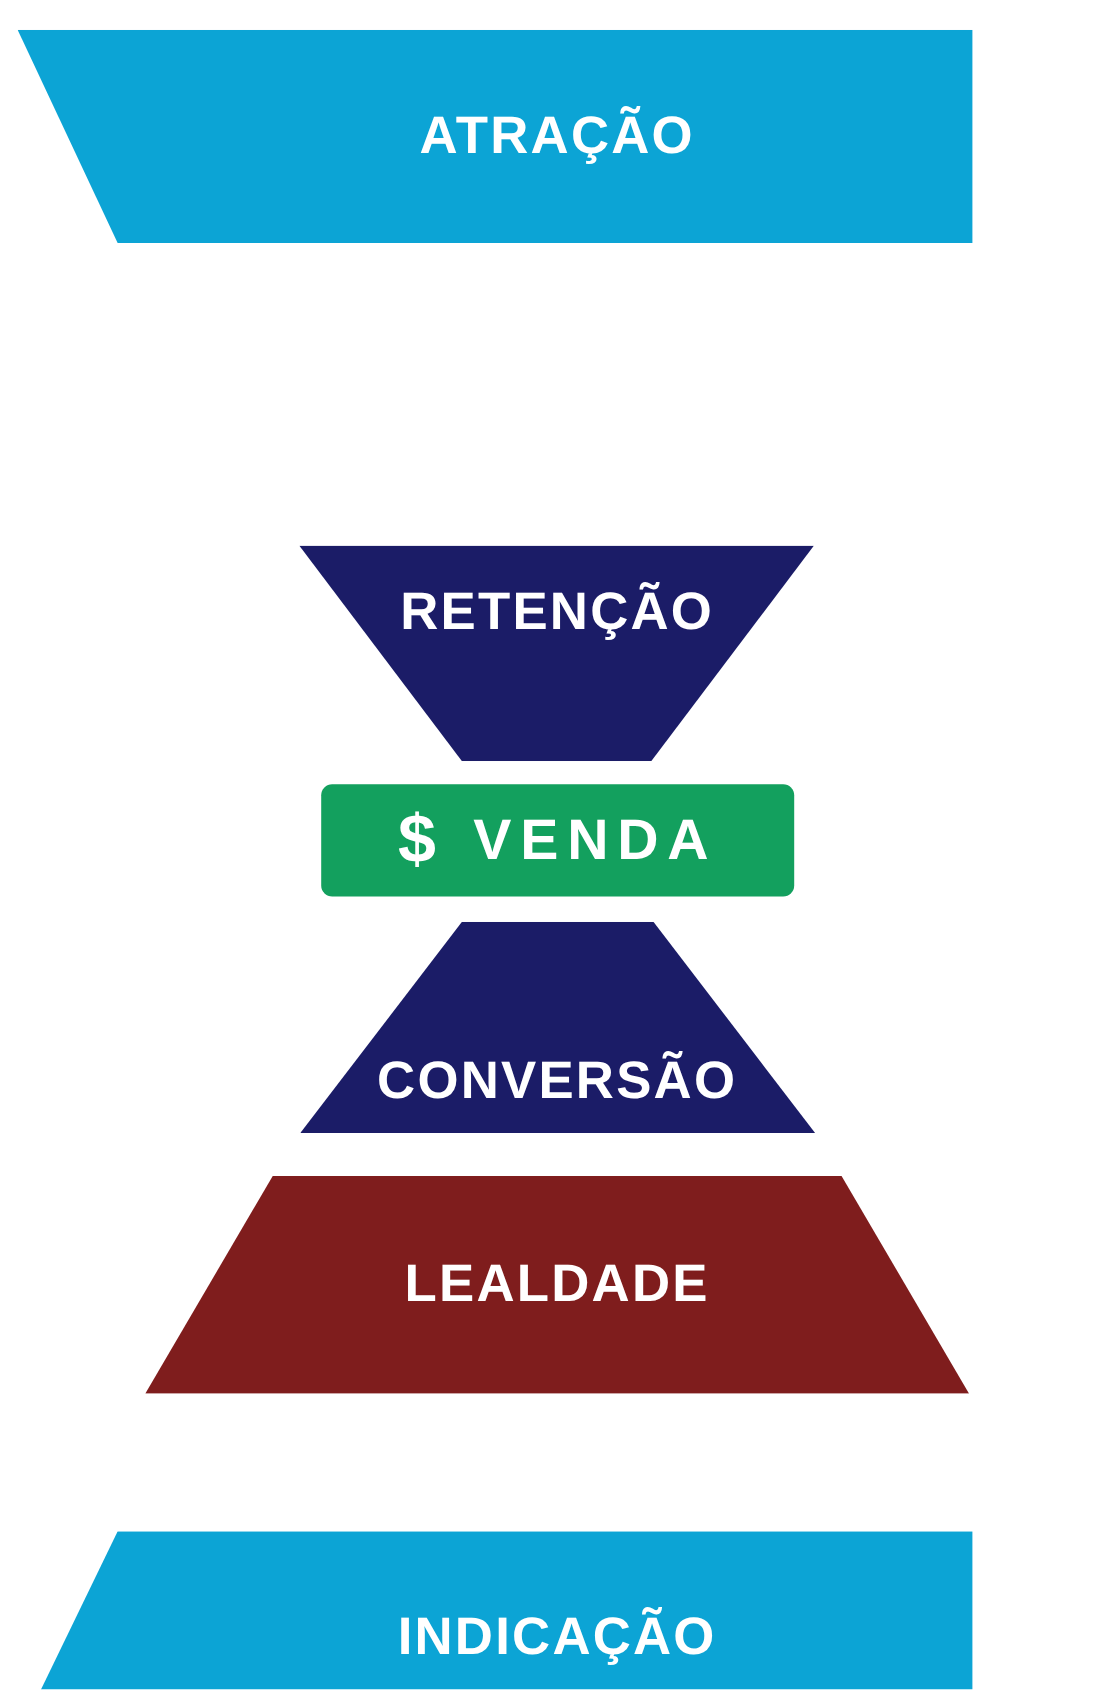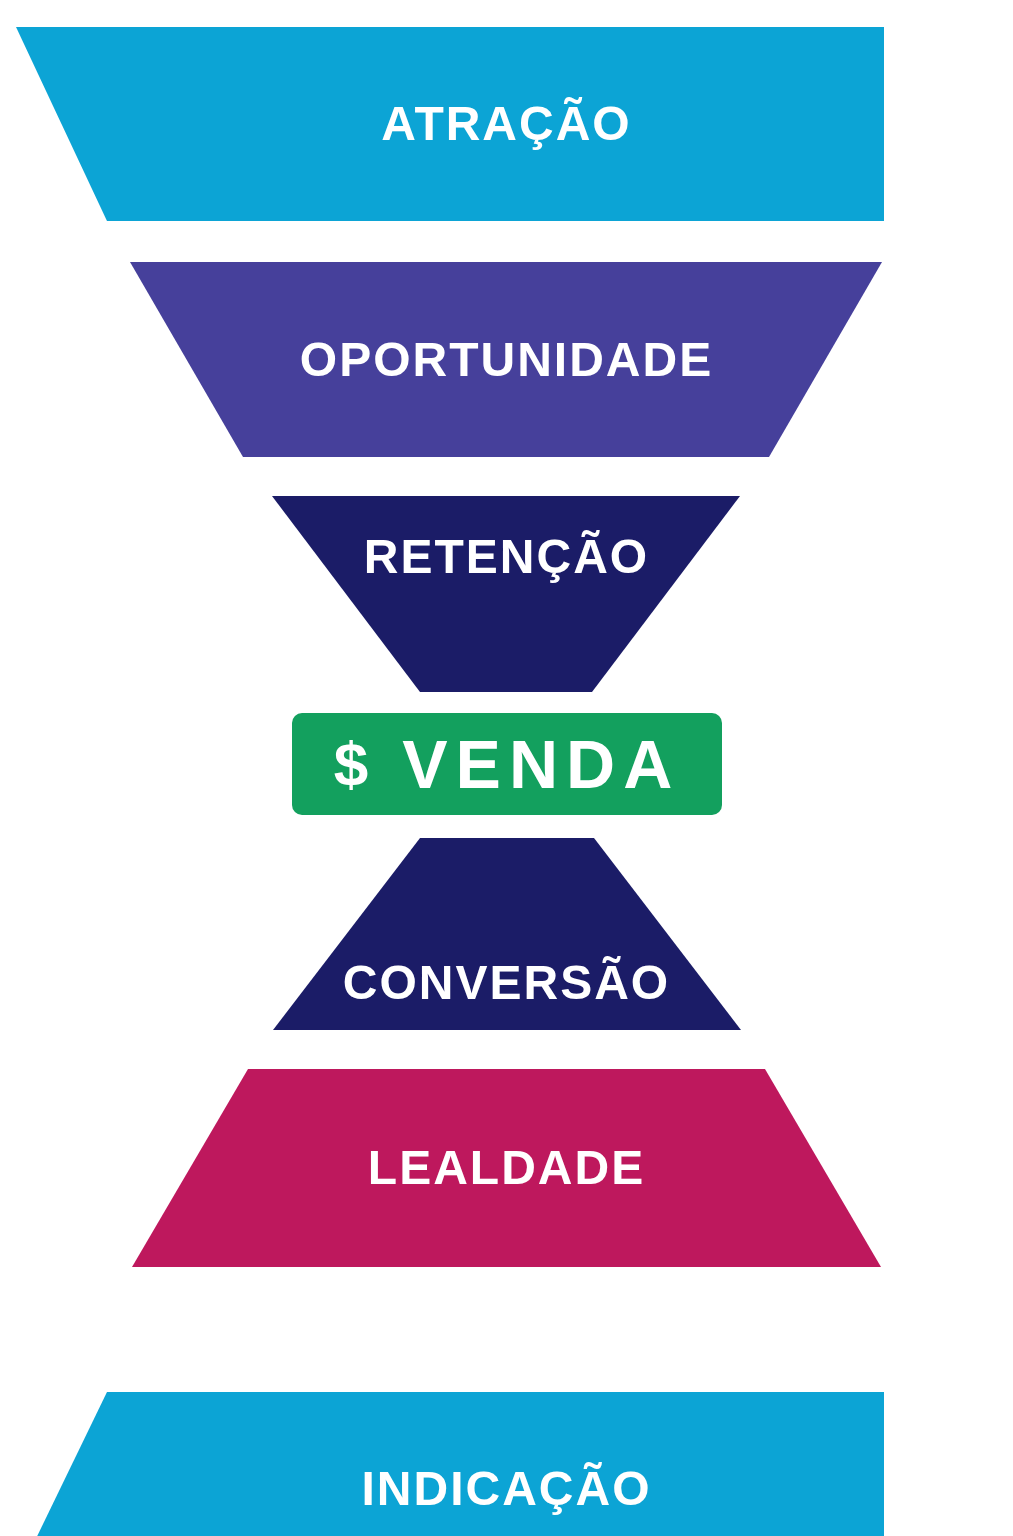--- a/index.html
+++ b/index.html
@@ -84,53 +84,50 @@
   .sale-currency {
     color: #ffffff;
     font-weight: 700;
     font-size: 62px;
     line-height: 1;
     margin-right: 34px;
   }
   .sale-label {
     color: #ffffff;
     font-weight: 700;
-    font-size: 68px;
+    font-size: 52px;
     line-height: 1;
     letter-spacing: 8px;
     white-space: nowrap;
   }
 </style>
 </head>
 <body>
 
 <div class="canvas">
 
   <div class="stage stage--atracao" style="background: rgb(12, 164, 213);">
     <span class="stage-label">ATRAÇÃO</span>
   </div>
 
-  <div class="stage stage--oportunidade" style="background: rgb(70, 64, 155);">
-    <span class="stage-label">OPORTUNIDADE</span>
-  </div>
 
   <div class="stage stage--conversao" style="background: rgb(27, 28, 103);">
     <span class="stage-label">RETENÇÃO</span>
   </div>
 
   <div class="sale-badge" style="background: rgb(19, 160, 94);">
     <span class="sale-currency">$</span>
     <span class="sale-label">VENDA</span>
   </div>
 
   <div class="stage stage--retencao" style="background: rgb(27, 28, 103);">
     <span class="stage-label">CONVERSÃO</span>
   </div>
 
-  <div class="stage stage--lealdade" style="background: #be185d; text-align: right;">
+  <div class="stage stage--lealdade" style="background: #7f1d1d; text-align: right;">
     <span class="stage-label">LEALDADE</span>
   </div>
 
   <div class="stage stage--indicacao" style="background: rgb(12, 164, 213);">
     <span class="stage-label">INDICAÇÃO</span>
   </div>
 
 </div>
 
 </body></html>

